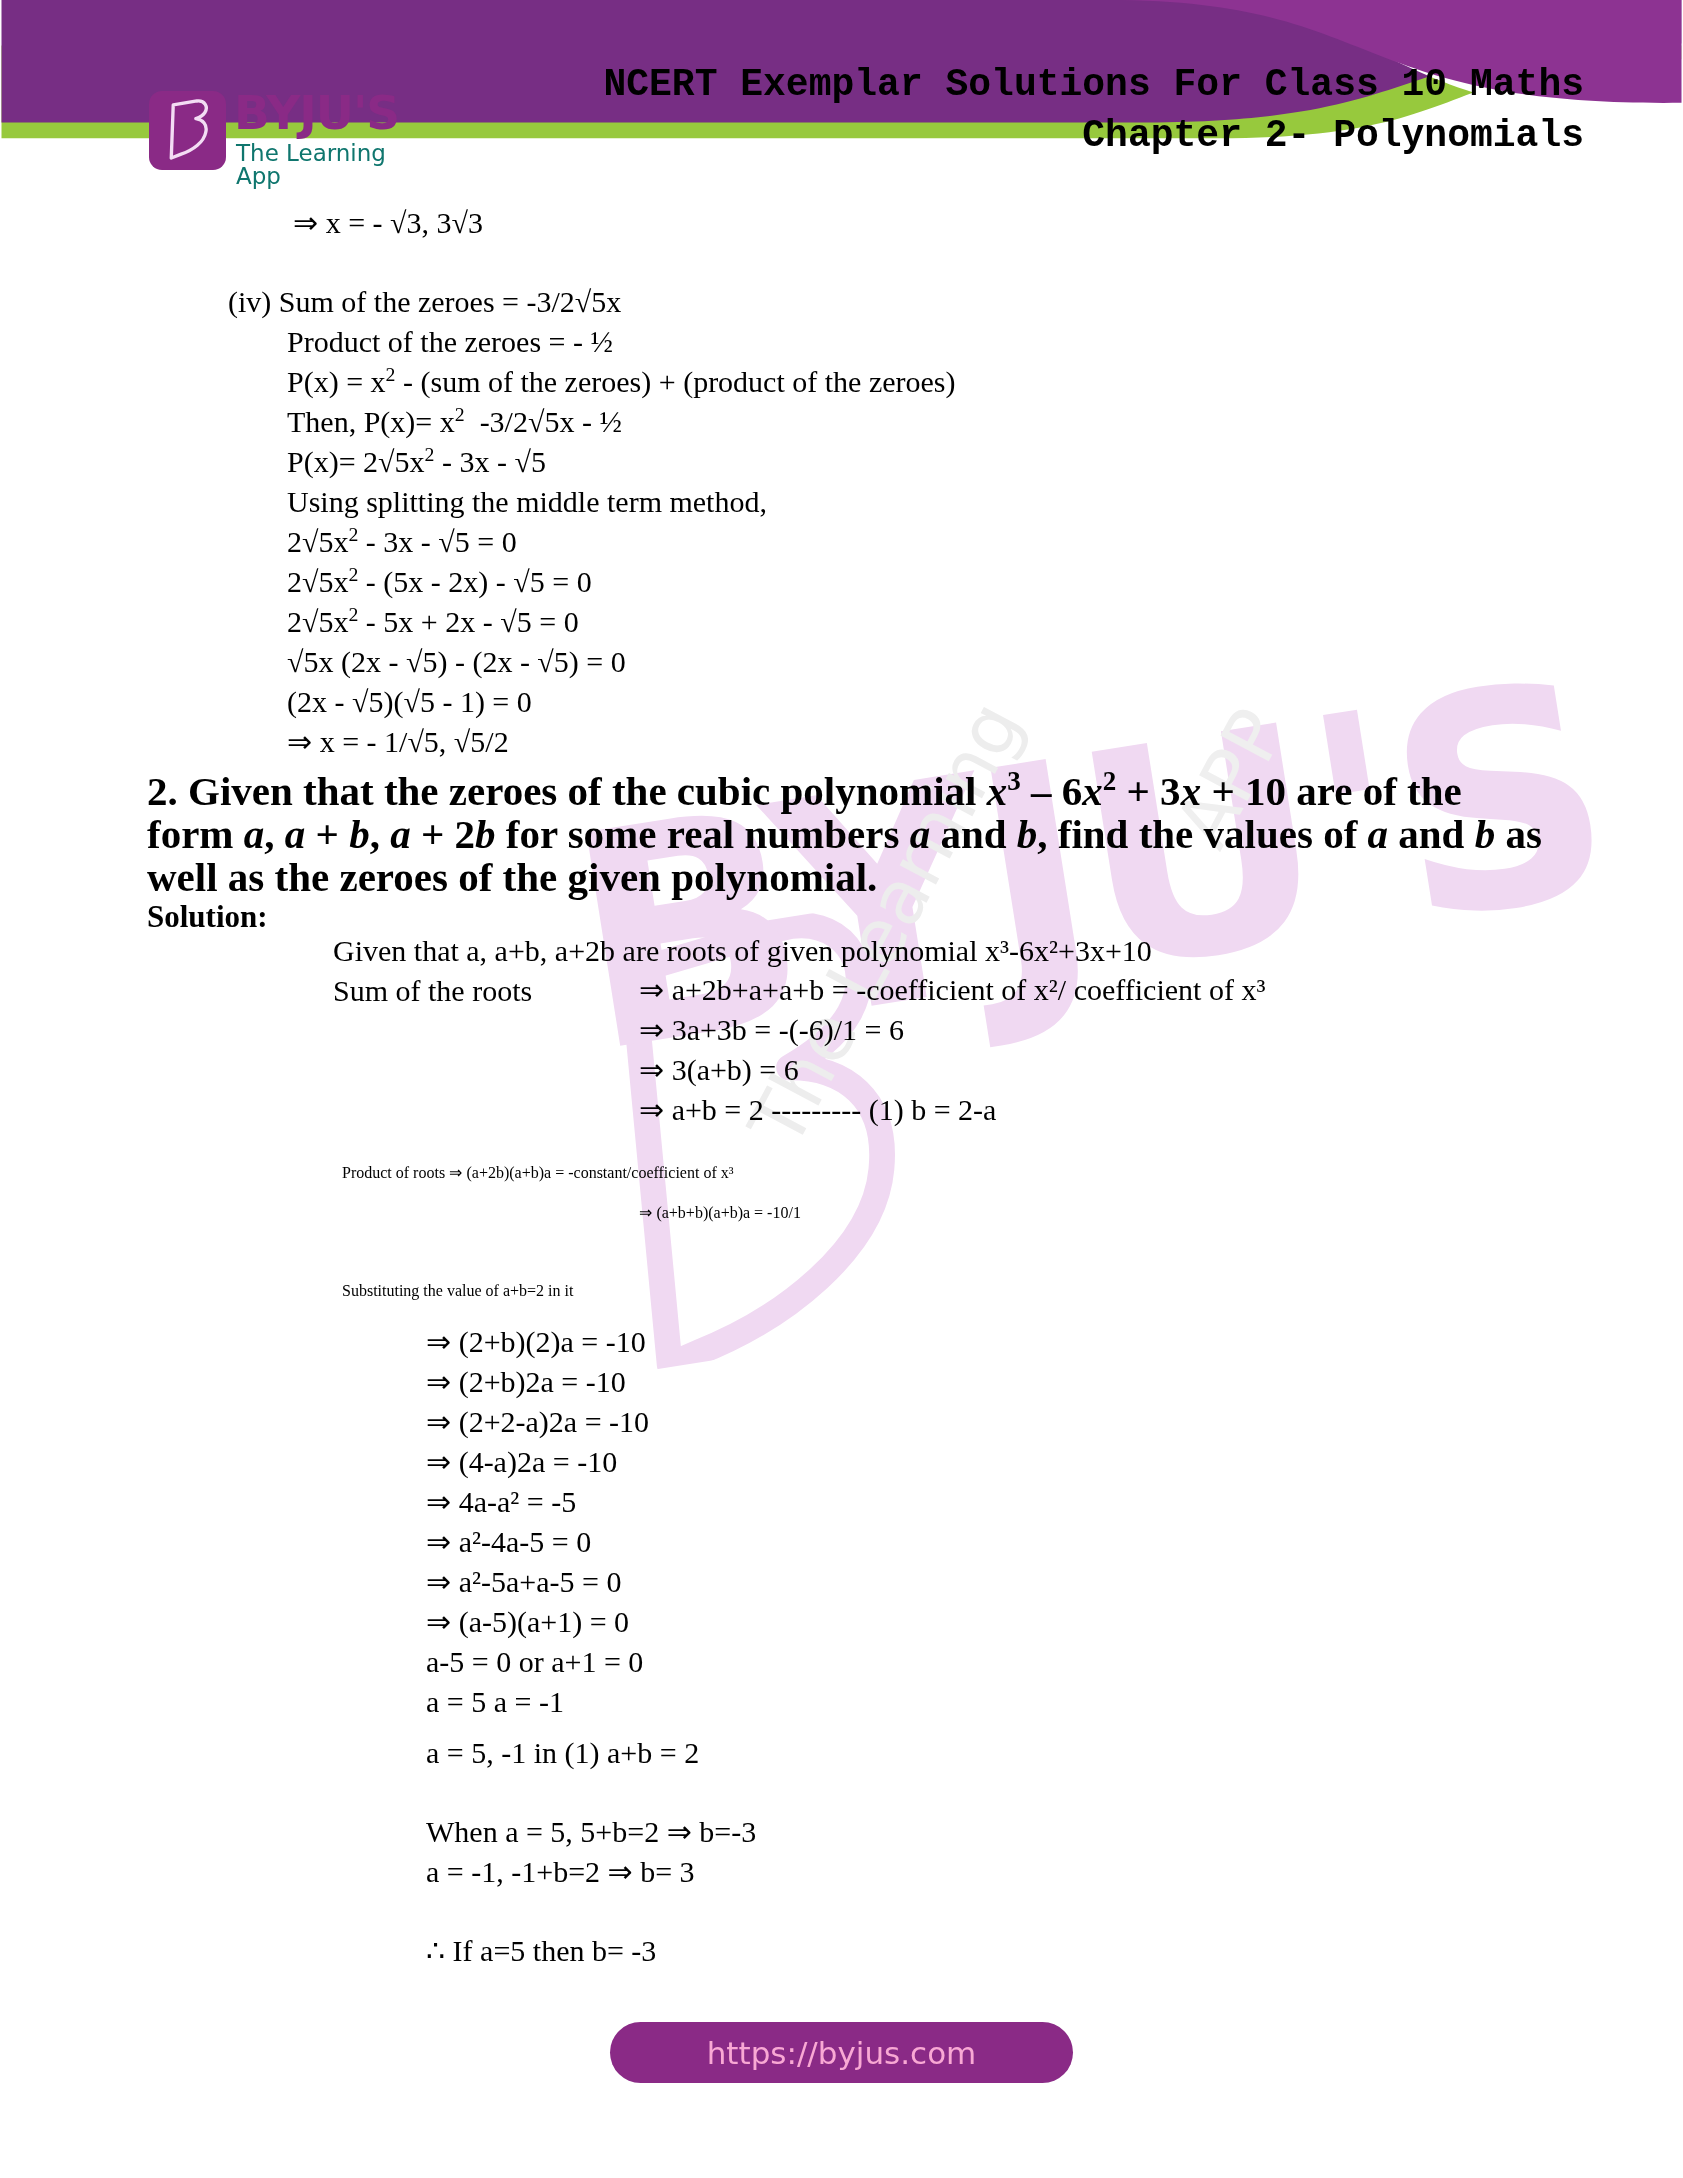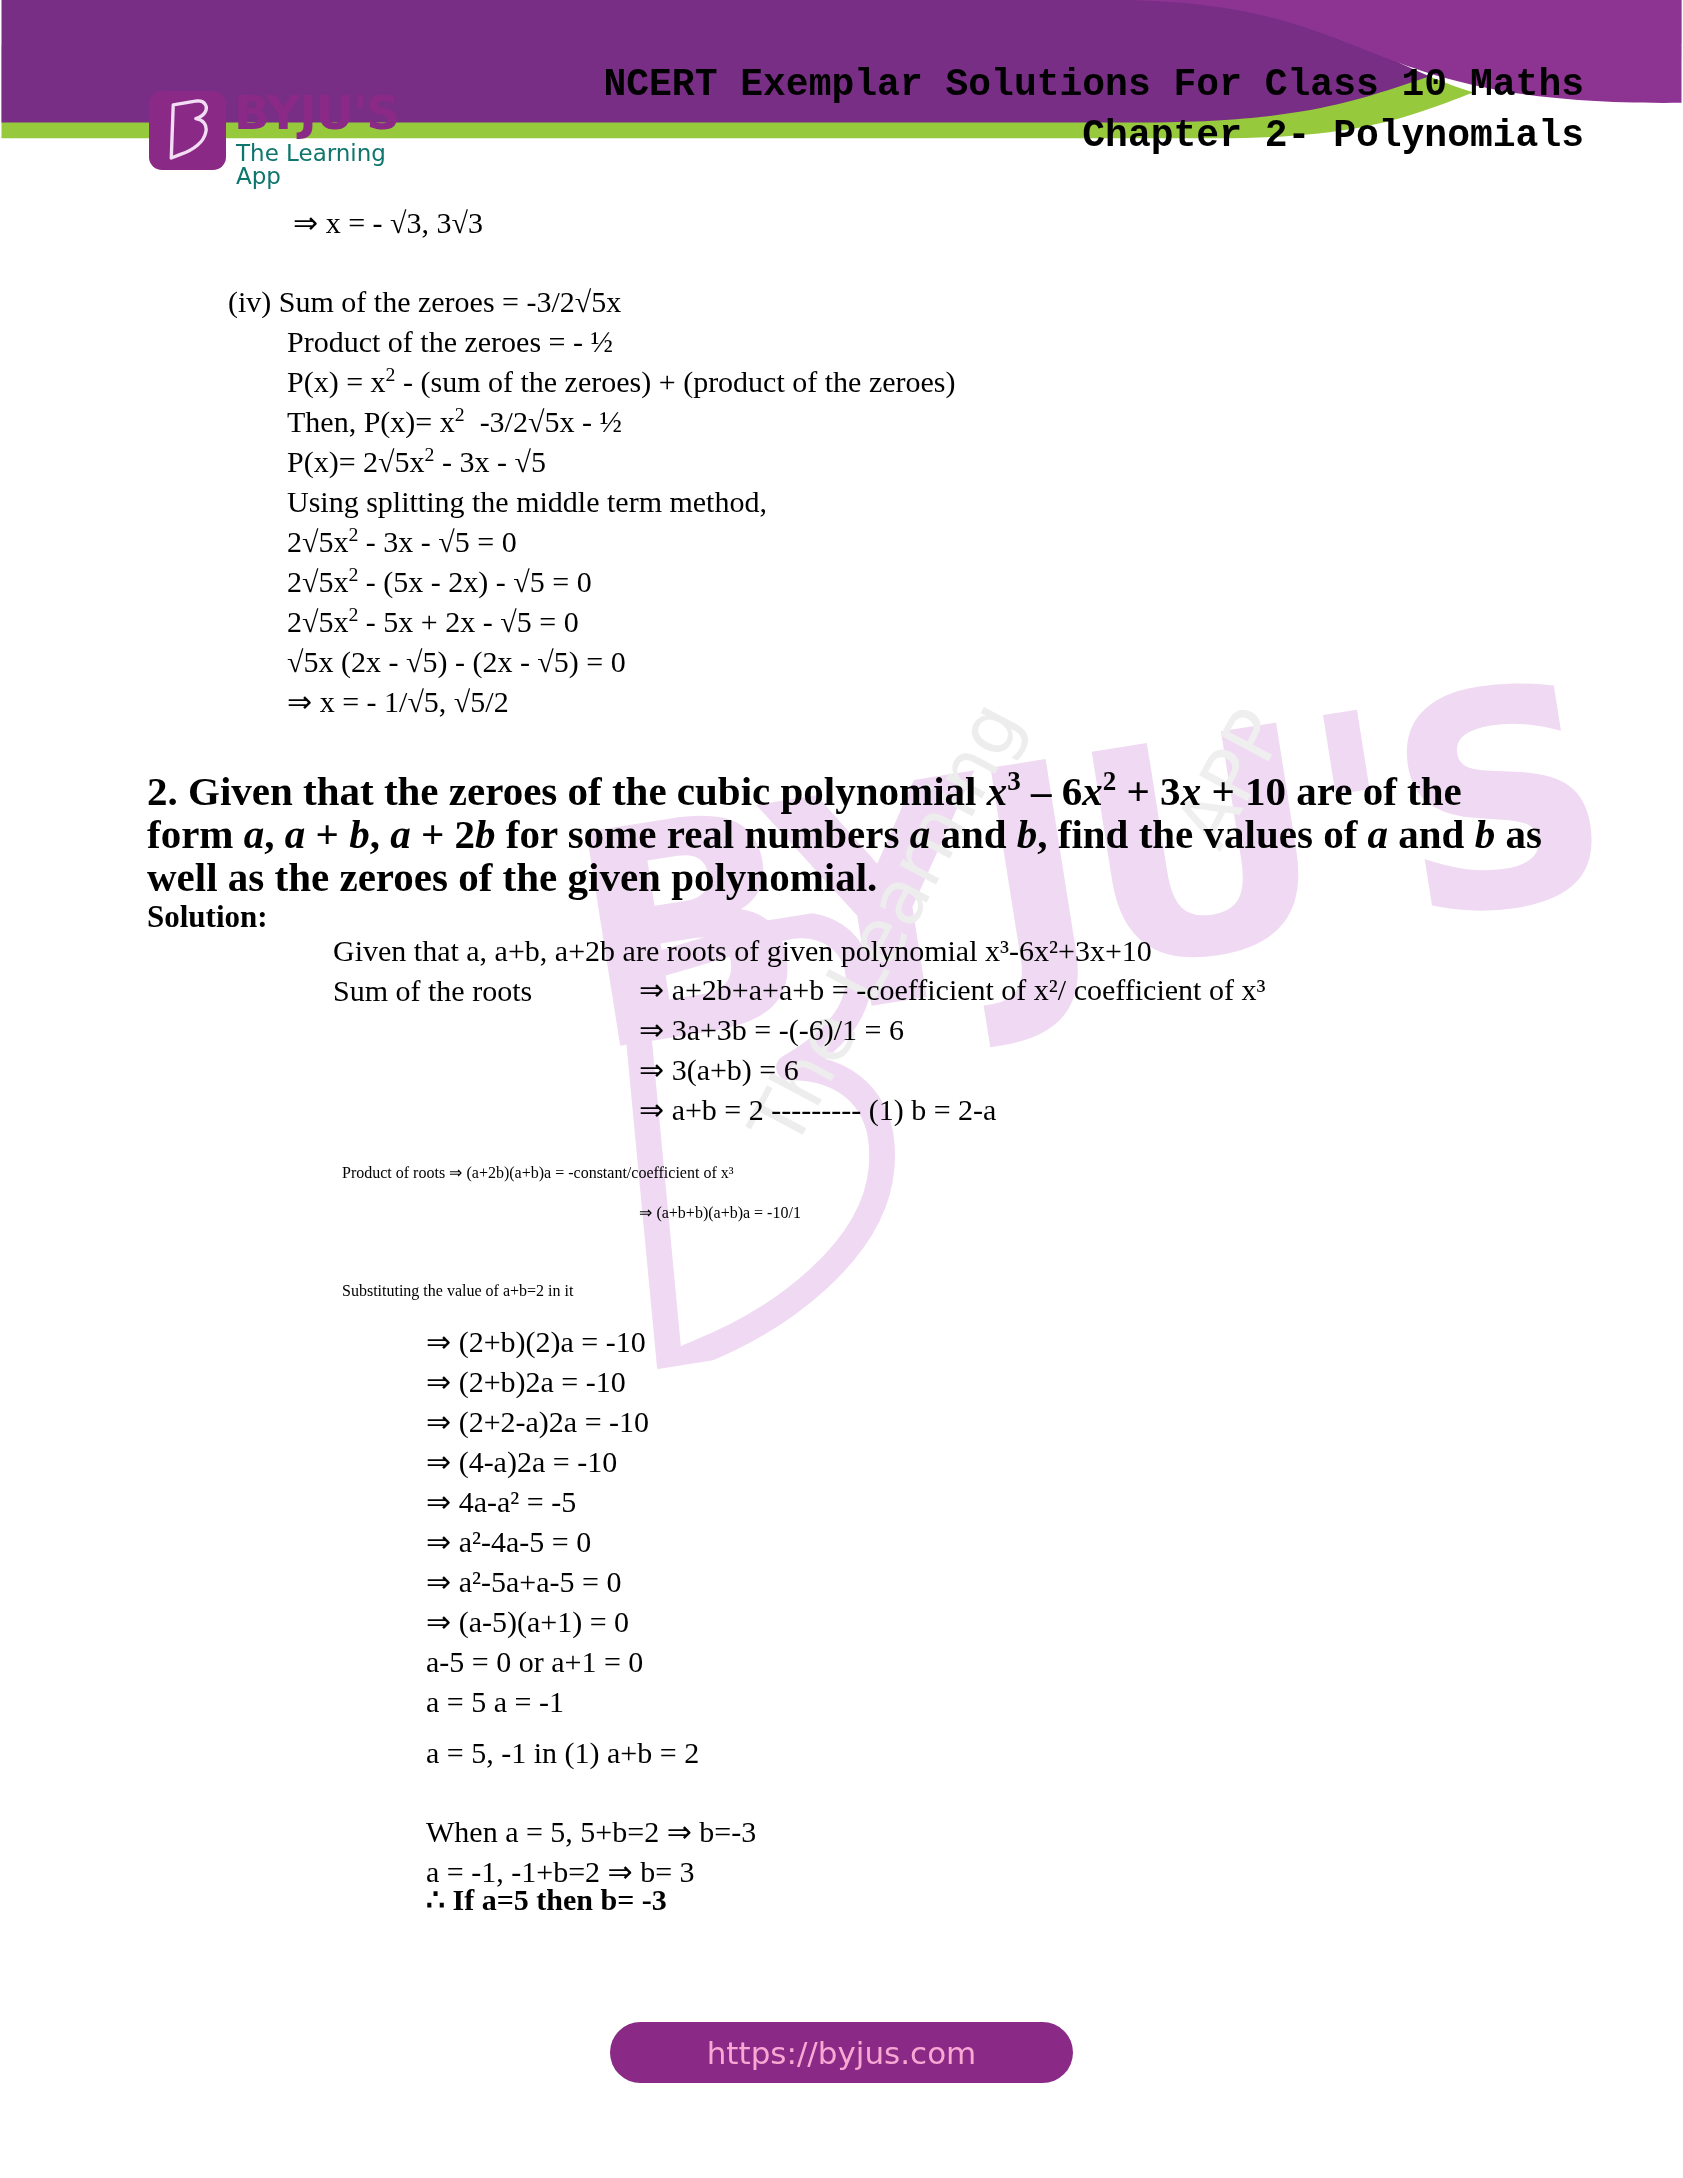--- a/index.html
+++ b/index.html
@@ -167,21 +167,21 @@
   }
 
   .blk-sol1   { left: 333px; top: 931px; }
   .blk-sol1b  { left: 639px; top: 970px; }
   .blk-sol2   { left: 342px; top: 1163px; }
   .blk-sol2b  { left: 639px; top: 1203px; }
   .blk-sub    { left: 342px; top: 1282px; }
   .blk-steps  { left: 426px; top: 1322px; }
   .blk-a1     { left: 426px; top: 1733px; }
   .blk-a2     { left: 426px; top: 1812px; }
-  .blk-a3     { left: 426px; top: 1880px; font-weight: bold; }
+  .blk-a3     { left: 426px; top: 1931px; }
 
   sup { font-size: 0.66em; vertical-align: super; line-height: 0; }
 
   
   .footer-btn {
     position: absolute;
     left: 610px;
     top: 2022px;
     width: 463px;
     height: 61px;
@@ -242,20 +242,21 @@
   <div class="blk blk-iv-body">
     <div class="line">Product of the zeroes = - ½</div>
     <div class="line">P(x) = x<sup>2</sup> - (sum of the zeroes) + (product of the zeroes)</div>
     <div class="line">Then, P(x)= x<sup>2</sup>&nbsp; -3/2√5x - ½</div>
     <div class="line">P(x)= 2√5x<sup>2</sup> - 3x - √5</div>
     <div class="line">Using splitting the middle term method,</div>
     <div class="line">2√5x<sup>2</sup> - 3x - √5 = 0</div>
     <div class="line">2√5x<sup>2</sup> - (5x - 2x) - √5 = 0</div>
     <div class="line">2√5x<sup>2</sup> - 5x + 2x - √5 = 0</div>
     <div class="line">√5x (2x - √5) - (2x - √5) = 0</div>
+    <div class="line">(2x - √5)(√5 - 1) = 0</div>
     <div class="line">⇒ x = - 1/√5, √5/2</div>
   </div>
 
   <div class="blk q2">
     <b>2. Given that the zeroes of the cubic polynomial <i>x</i><sup>3</sup> – 6<i>x</i><sup>2</sup> + 3<i>x</i> + 10 are of the form <i>a</i>, <i>a</i> + <i>b</i>, <i>a</i> + 2<i>b</i> for some real numbers <i>a</i> and <i>b</i>, find the values of <i>a</i> and <i>b</i> as well as the zeroes of the given polynomial.</b>
   </div>
 
   <div class="blk sol">Solution:</div>
 
   <div class="blk blk-sol1">

